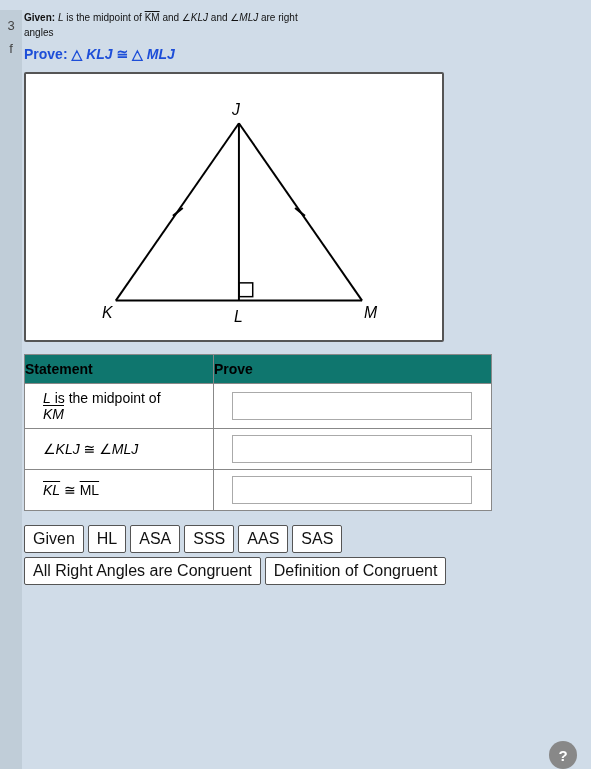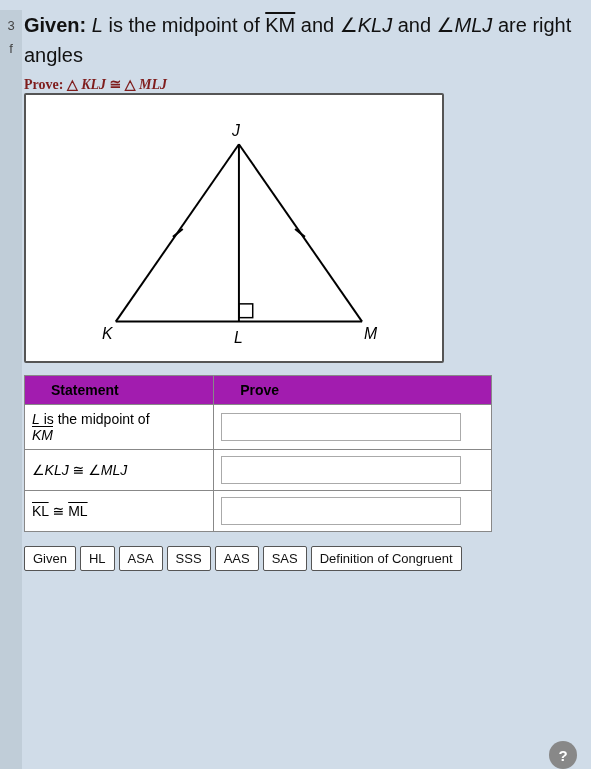--- a/index.html
+++ b/index.html
@@ -23,31 +23,31 @@
       align-items: center;
       padding-top: 8px;
       font-size: 13px;
       color: #444;
     }
     .main-content {
       margin-left: 24px;
       margin-right: 8px;
     }
     .given-text {
-      font-size: 20px;
+      font-size: 10px;
       line-height: 1.5;
       margin-bottom: 6px;
       color: #111;
     }
     .given-text b { font-weight: bold; }
     .prove-text {
       font-size: 14px;
       font-weight: bold;
-      color: #7f1d1d;
-      font-family: Liberation Serif, serif;
+      margin-bottom: 10px;
+      color: #1d4ed8;
     }
     .diagram-box {
       background: white;
       border: 2px solid #555;
       border-radius: 2px;
       width: 420px;
       height: 270px;
       margin-bottom: 12px;
       position: relative;
       overflow: hidden;
@@ -57,29 +57,29 @@
       height: 100%;
     }
     .proof-table {
       width: 468px;
       border-collapse: collapse;
       background: white;
       margin-bottom: 14px;
     }
     .proof-table th {
       border: 1px solid #888;
-      padding: 6px 26px;
+      padding: 6px 0;
       text-align: left;
       font-weight: bold;
       font-size: 14px;
-      background: #a21caf;
+      background: #0f766e;
     }
     .proof-table td {
       border: 1px solid #888;
-      padding: 6px 7px;
+      padding: 6px 18px;
       font-size: 14px;
       vertical-align: middle;
     }
     .proof-table td.statement-cell {
       width: 190px;
     }
     .proof-table td.reason-cell {
       width: 278px;
     }
     .reason-input {
@@ -92,21 +92,21 @@
     .buttons-row {
       display: flex;
       flex-wrap: wrap;
       gap: 4px;
       margin-bottom: 6px;
     }
     .btn {
       border: 1px solid #555;
       background: white;
       padding: 4px 8px;
-      font-size: 13px;
+      font-size: 16px;
       cursor: pointer;
       border-radius: 2px;
       color: #111;
     }
     .bottom-bar {
       position: absolute;
       bottom: 10px;
       right: 14px;
       width: 28px;
       height: 28px;
@@ -191,37 +191,38 @@
           <td class="statement-cell">
             ∠<span class="italic">KLJ</span> ≅ ∠<span class="italic">MLJ</span>
           </td>
           <td class="reason-cell">
             <input class="reason-input" type="text" value="" style="">
           </td>
         </tr>
 
         <tr>
           <td class="statement-cell">
-            <span class="overline" style="">KL</span> ≅ <span class="overline" style="">ML</span>
+            <span class="overline" style="font-style:italic;">KL</span> ≅ <span class="overline" style="">ML</span>
           </td>
           <td class="reason-cell">
             <input class="reason-input" type="text" value="" style="">
           </td>
         </tr>
 
       </tbody>
     </table>
 
     <div class="buttons-row">
       <button class="btn">Given</button>
       <button class="btn">HL</button>
       <button class="btn">ASA</button>
       <button class="btn">SSS</button>
       <button class="btn">AAS</button>
       <button class="btn">SAS</button>
+      <button class="btn">All Right Angles are Congruent</button>
       <button class="btn">Definition of Congruent</button>
     </div>
 
   </div>
 
   <div class="bottom-bar">?</div>
 
 </div>
 
 </body></html>

